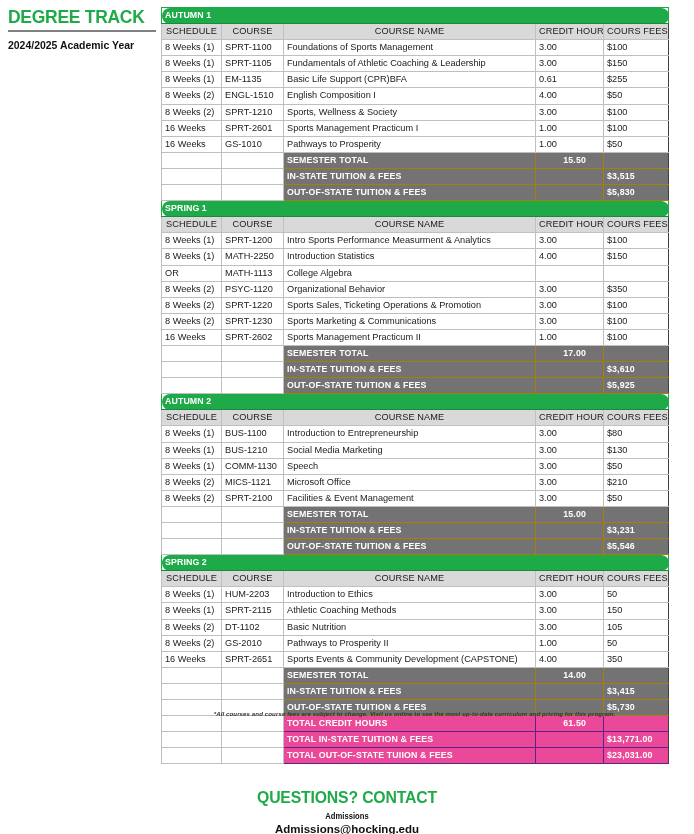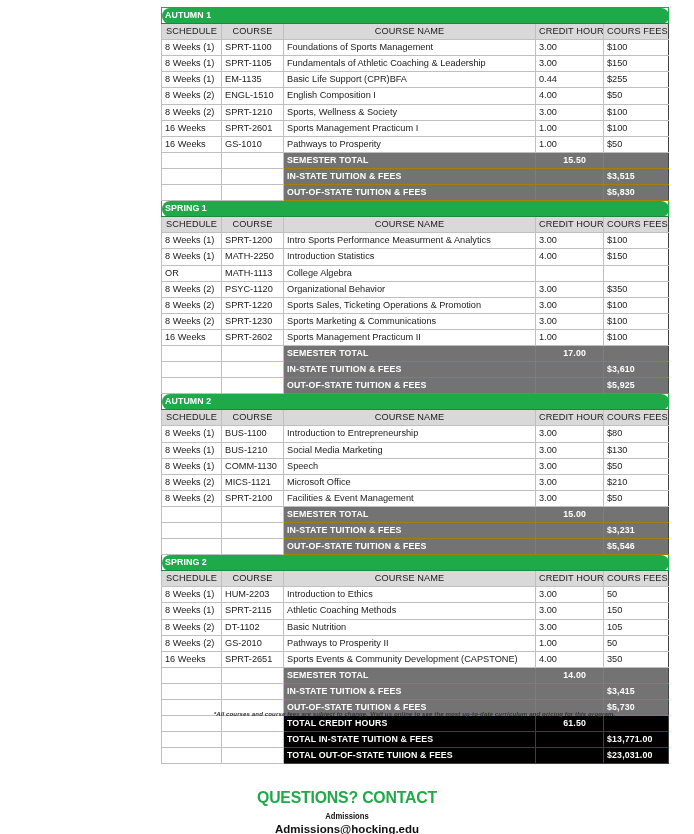--- a/index.html
+++ b/index.html
@@ -55,21 +55,21 @@
     border-color:#c0c0c0;font-size:9.2px;letter-spacing:0.1px;text-align:center;
   }
   tr.course td{background:#ffffff;}
   tr.course td.sched,tr.course td.code{border-right-color:#bfbfbf;}
 
   tr.gold td{
     background:#737373;color:#ffffff;font-weight:bold;
     border-color:#a87d08;font-size:8.8px;letter-spacing:0.15px;
   }
   tr.purple td{
-    background:#000000;color:#ffffff;font-weight:bold;
+    background:#ec4899;color:#ffffff;font-weight:bold;
     border-color:#5b2682;font-size:8.8px;letter-spacing:0.15px;
   }
   tr.gold td.blank,tr.purple td.blank{
     background:#ffffff;border-color:#bfbfbf;
   }
   td.num{text-align:right;padding-right:17px;margin-top:8px;}
   td.fee{text-align:left;}
   td.thick-l{border-left:1.5px solid #404040;}
   .sheet tr.course td.fees{border-right:1.5px solid #404040;}
   .sheet tr.colhead td.fees{border-right:1.5px solid #404040;}
@@ -92,20 +92,25 @@
   .c-dept{font-size:8.5px;font-weight:bold;color:#111;margin-top:3px;
           transform:scaleX(0.9);line-height:11px;}
   .c-line{font-size:11.5px;font-weight:bold;color:#111;line-height:15px;}
   .c-link{font-size:11.5px;font-weight:normal;color:#2e8bd4;line-height:15px;}
 </style>
 </head>
 <body>
 
 <div class="page">
 
+  <div class="left-head">
+    <div class="dt-title">DEGREE TRACK</div>
+    <div class="dt-rule"></div>
+    <div class="dt-year">2024/2025 Academic Year</div>
+  </div>
 
   <table class="sheet">
     <colgroup>
       <col class="c-sched">
         <col class="c-code">
         <col class="c-name">
         <col class="c-hours">
         <col class="c-fees">
     </colgroup>
     <tbody id="sheet-body">
@@ -130,21 +135,21 @@
           <td class="sched">8 Weeks (1)</td>
           <td class="code">SPRT-1105</td>
           <td class="">Fundamentals of Athletic Coaching &amp; Leadership</td>
           <td class="">3.00</td>
           <td class="fees fee">$150</td>
         </tr>
         <tr class="course">
           <td class="sched">8 Weeks (1)</td>
           <td class="code">EM-1135</td>
           <td class="">Basic Life Support (CPR)BFA</td>
-          <td class="">0.44</td>
+          <td class="">0.61</td>
           <td class="fees fee">$255</td>
         </tr>
         <tr class="course">
           <td class="sched">8 Weeks (2)</td>
           <td class="code">ENGL-1510</td>
           <td class="">English Composition I</td>
           <td class="">4.00</td>
           <td class="fees fee">$50</td>
         </tr>
         <tr class="course">

